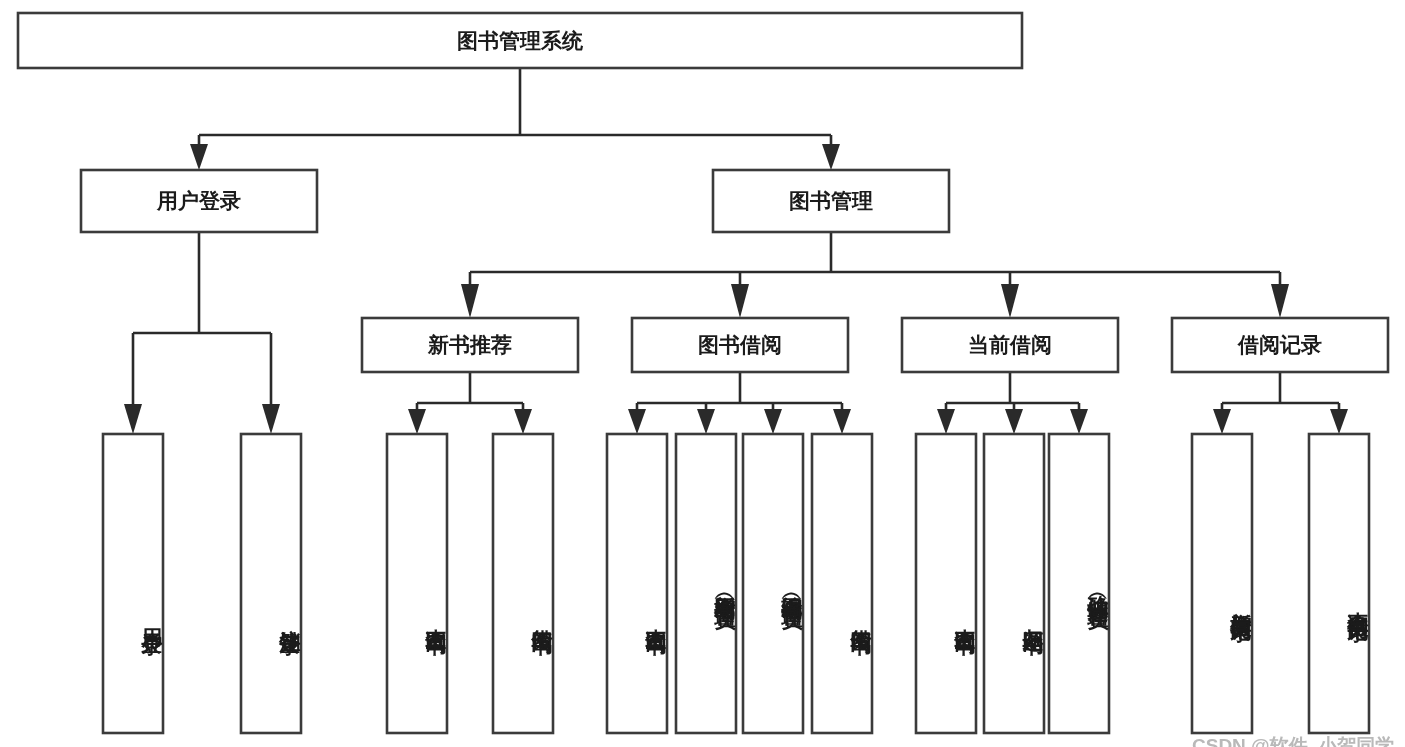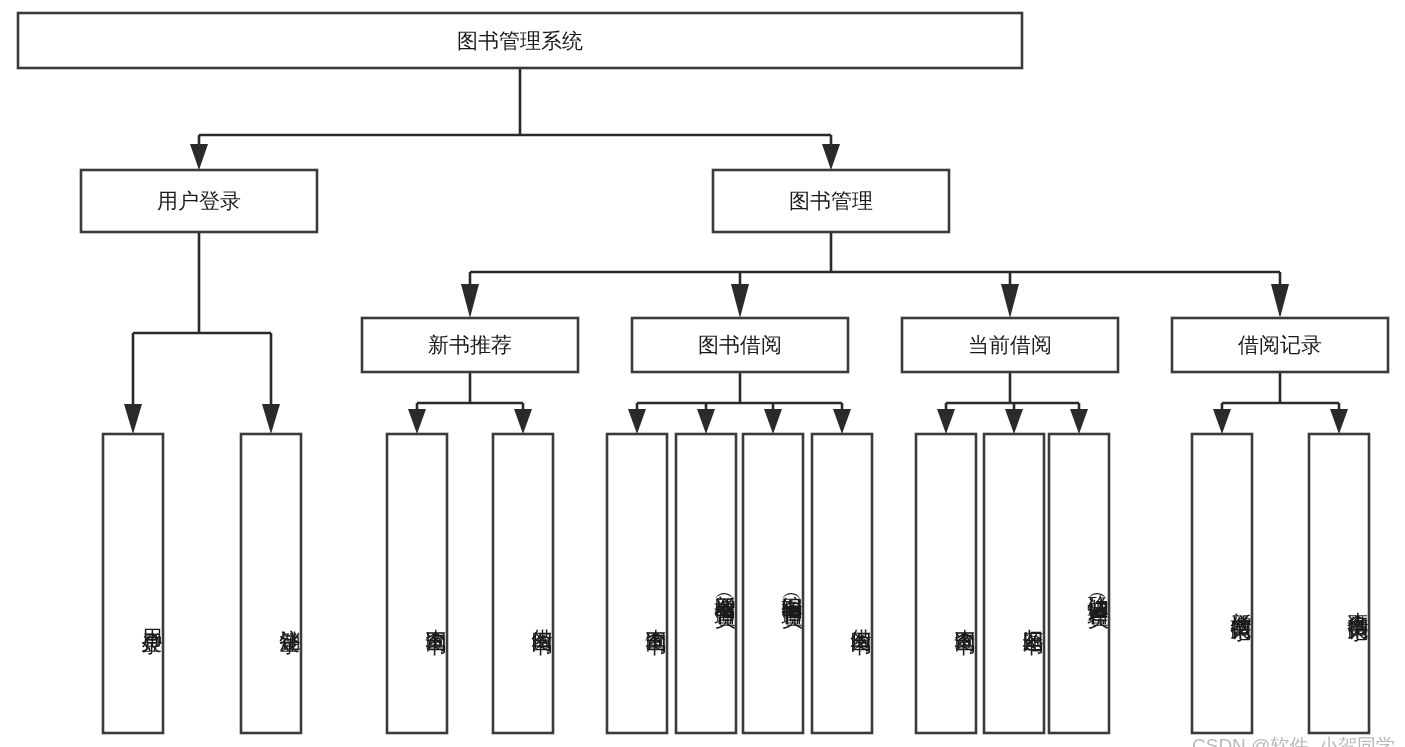--- a/index.html
+++ b/index.html
@@ -11,20 +11,21 @@
     width: 1405px;
     height: 747px;
     font-family: "Liberation Sans", "DejaVu Sans", sans-serif;
     overflow: hidden;
   }
   #diagram-root {
     position: relative;
     width: 1405px;
     height: 747px;
     background: #ffffff;
+    font-weight: bold;
   }
   svg.canvas {
     position: absolute;
     left: 0;
     top: 0;
     width: 1405px;
     height: 747px;
   }
   .node-rect {
     fill: #ffffff;

